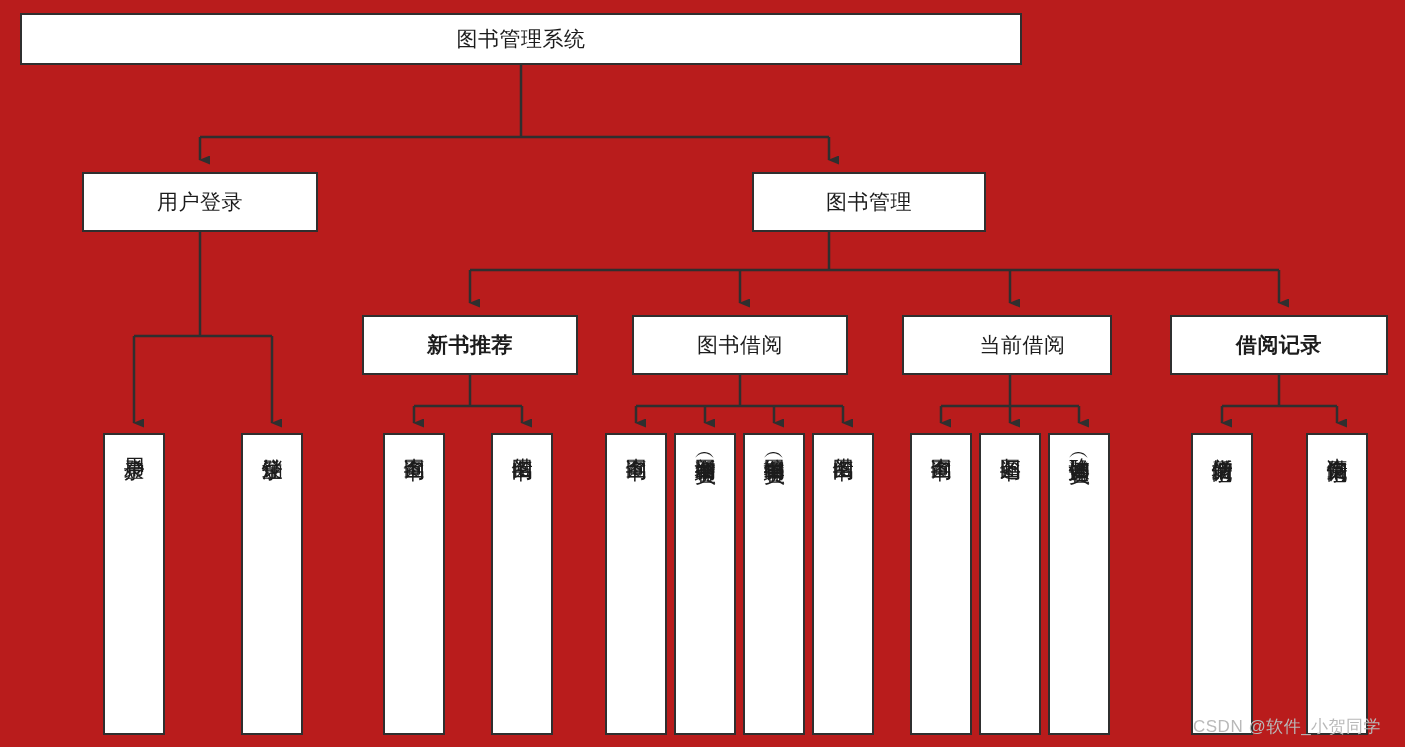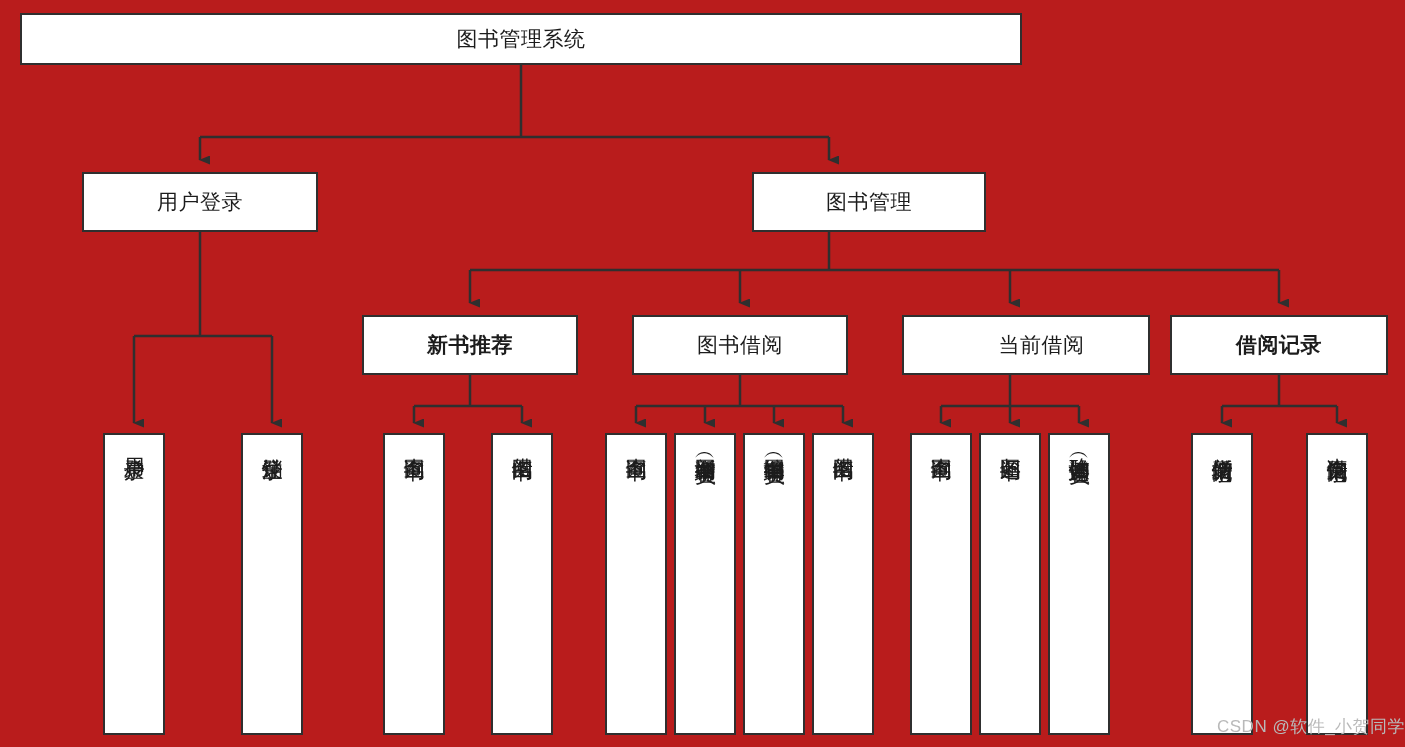--- a/index.html
+++ b/index.html
@@ -127,21 +127,21 @@
   <div class="node-box" style="left:728px; top:172px; width:234px; height:60px;margin-left:24px;">
     <span class="node-label">图书管理</span>
   </div>
 
   <div class="node-box" style="left:362px; top:315px; width:216px; height:60px;font-weight:bold;">
     <span class="node-label">新书推荐</span>
   </div>
   <div class="node-box" style="left:632px; top:315px; width:216px; height:60px;">
     <span class="node-label">图书借阅</span>
   </div>
-  <div class="node-box" style="left:902px; top:315px; width:248px; height:60px;padding-left:31px;">
+  <div class="node-box" style="left:902px; top:315px; width:210px; height:60px;padding-left:31px;">
     <span class="node-label">当前借阅</span>
   </div>
   <div class="node-box" style="left:1170px; top:315px; width:218px; height:60px;font-weight:bold;">
     <span class="node-label">借阅记录</span>
   </div>
 
   <div class="node-box vertical" style="left:103px; top:433px; width:62px; height:302px;">
     <span class="node-label">用户登录</span>
   </div>
   <div class="node-box vertical" style="left:241px; top:433px; width:62px; height:302px;">
@@ -178,15 +178,15 @@
     <span class="node-label">确认归还（管理员）</span>
   </div>
 
   <div class="node-box vertical" style="left:1191px; top:433px; width:62px; height:302px;">
     <span class="node-label">新增借阅记录</span>
   </div>
   <div class="node-box vertical" style="left:1306px; top:433px; width:62px; height:302px;">
     <span class="node-label">查询借阅记录</span>
   </div>
 
-  <div class="watermark" style="left:1193px; top:715px;padding-left:24px;">CSDN @软件_小贺同学</div>
+  <div class="watermark" style="left:1193px; top:715px;">CSDN @软件_小贺同学</div>
 
 </div>
 
 </body></html>

